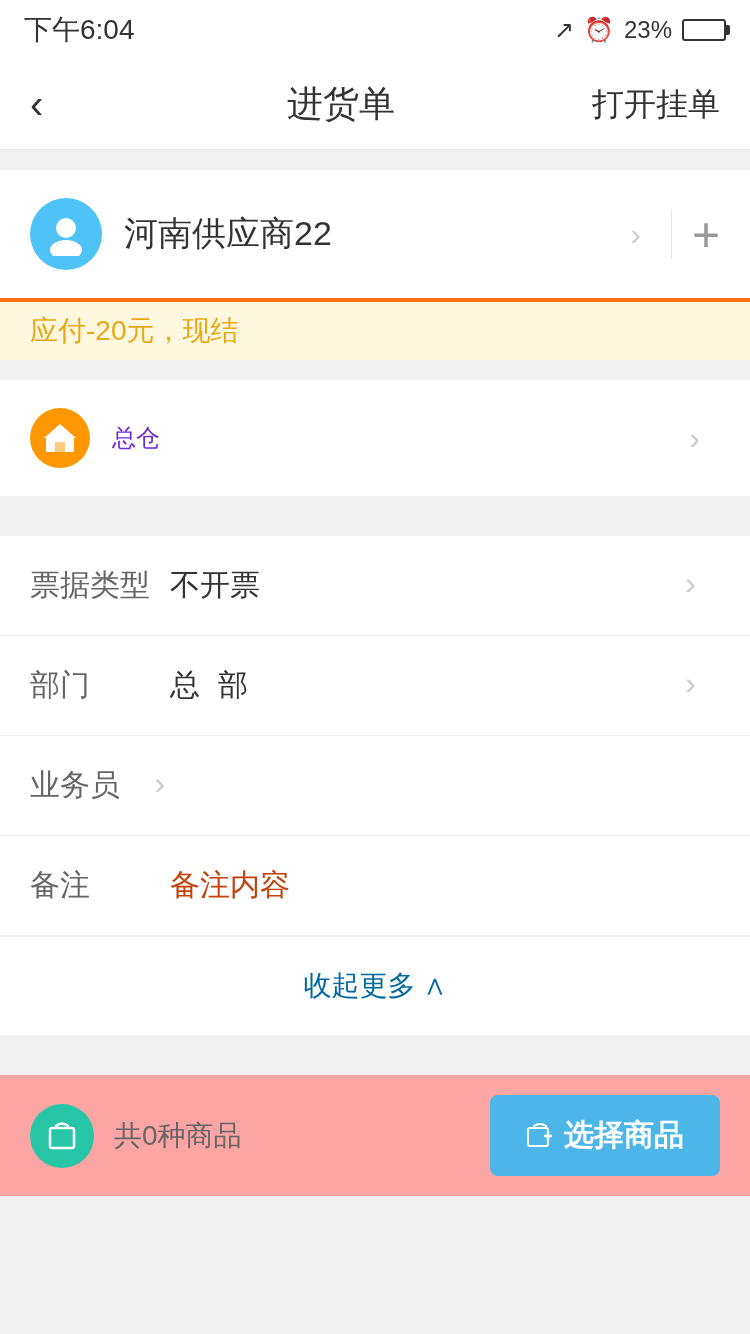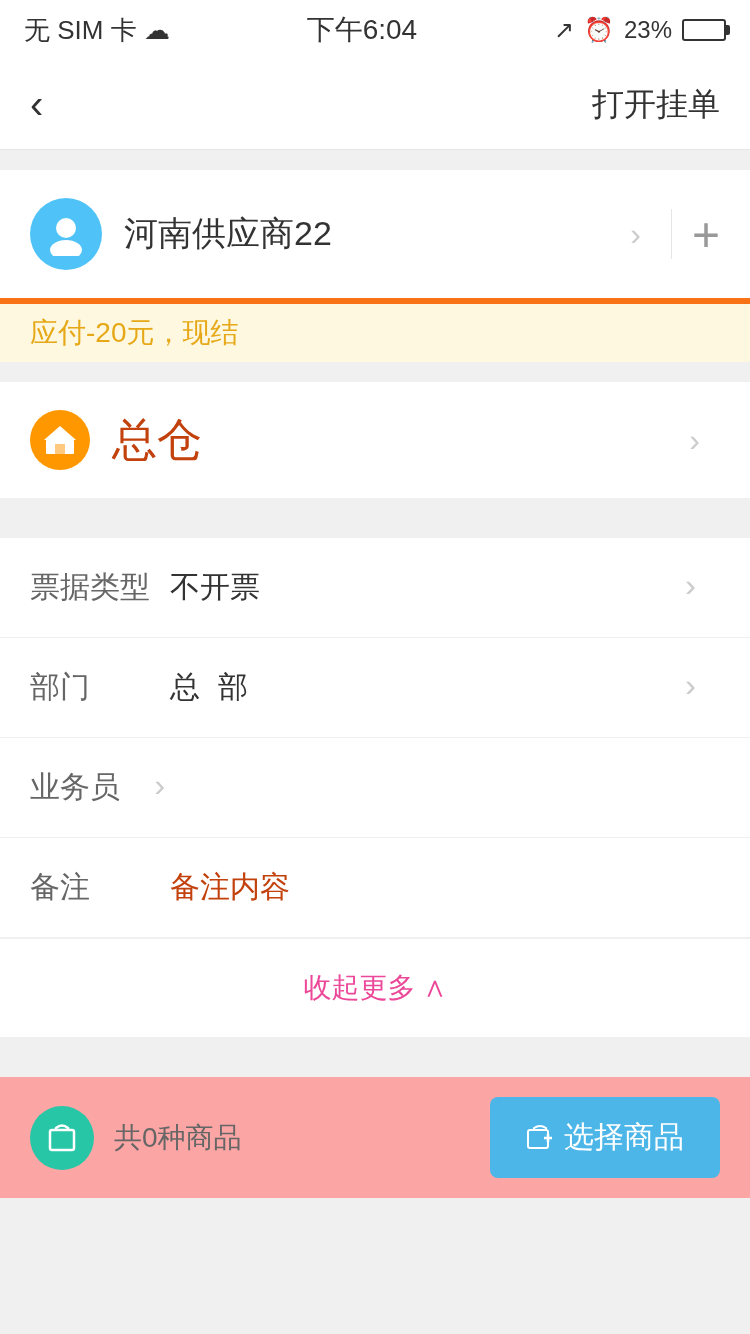--- a/index.html
+++ b/index.html
@@ -106,21 +106,21 @@
       background: #fff;
       margin-bottom: 0;
     }
 
     
     .supplier-row {
       display: flex;
       align-items: center;
       padding: 28px 30px;
       background: #fff;
-      border-bottom: 6px solid #f97316;
+      border-bottom: 4px solid #f97316;
     }
     .supplier-avatar {
       width: 72px;
       height: 72px;
       border-radius: 50%;
       background: #4fc3f7;
       display: flex;
       align-items: center;
       justify-content: center;
       margin-right: 22px;
@@ -179,22 +179,22 @@
       border-radius: 50%;
       background: #ff9800;
       display: flex;
       align-items: center;
       justify-content: center;
       margin-right: 22px;
       flex-shrink: 0;
     }
     .warehouse-label {
       flex: 1;
-      font-size: 45px;
-      color: #c2410c;
+      font-size: 24px;
+      color: #6d28d9;
     }
 
     
     .form-section {
       background: #fff;
       margin-top: 20px;
     }
     .form-row {
       display: flex;
       align-items: center;
@@ -230,21 +230,21 @@
       background: #fff;
       display: flex;
       align-items: center;
       justify-content: center;
       padding: 30px;
       border-top: 1px solid #f0f0f0;
       margin-top: 0;
     }
     .collapse-text {
       font-size: 28px;
-      color: #ec4899;
+      color: #0369a1;
     }
 
     
     .bottom-bar {
       display: flex;
       align-items: center;
       padding: 20px 30px;
       background: #fca5a5;
       margin-top: 20px;
       gap: 20px;
@@ -268,49 +268,48 @@
       background: #4db6e8;
       color: #fff;
       font-size: 30px;
       padding: 20px 36px;
       border-radius: 8px;
       display: flex;
       align-items: center;
       gap: 10px;
       cursor: pointer;
       border: none;
+      font-weight: bold;
     }
 
     
     .rest-area {
       flex: 1;
       background: #f0f0f0;
       min-height: 300px;
     }
   </style>
 </head>
 <body>
 
 <div class="status-bar">
-  <div class="status-left">
-    <span>无 SIM 卡 ☁</span>
-  </div>
   <div class="status-center">下午6:04</div>
   <div class="status-right">
     <span>↗</span>
     <span>⏰</span>
     <span>23%</span>
     <span class="battery-icon">
       <span class="battery-fill"></span>
     </span>
   </div>
 </div>
 
 <div class="nav-bar">
   <span class="nav-back">‹</span>
+  <span class="nav-title">进货单</span>
   <span class="nav-action">打开挂单</span>
 </div>
 
 <div class="section-divider"></div>
 
 <div class="card-section">
   <div class="supplier-row">
     <div class="supplier-avatar">
       <svg viewBox="0 0 44 44" fill="white">
         <circle cx="22" cy="16" r="10"></circle>

